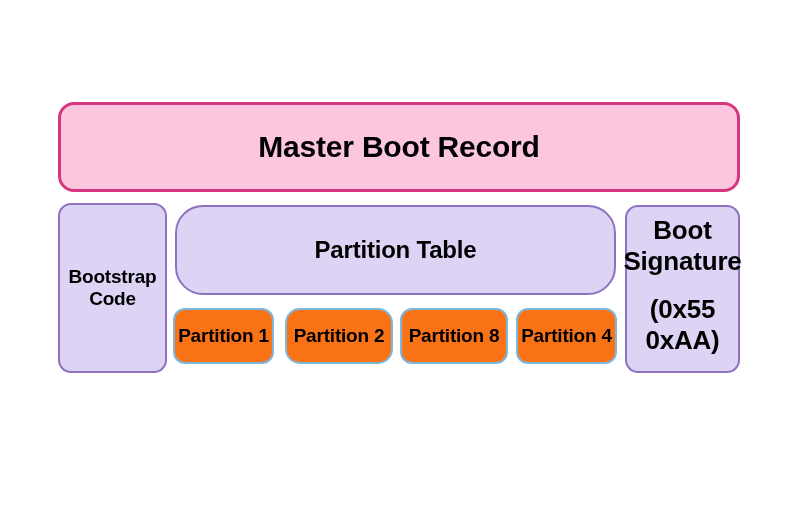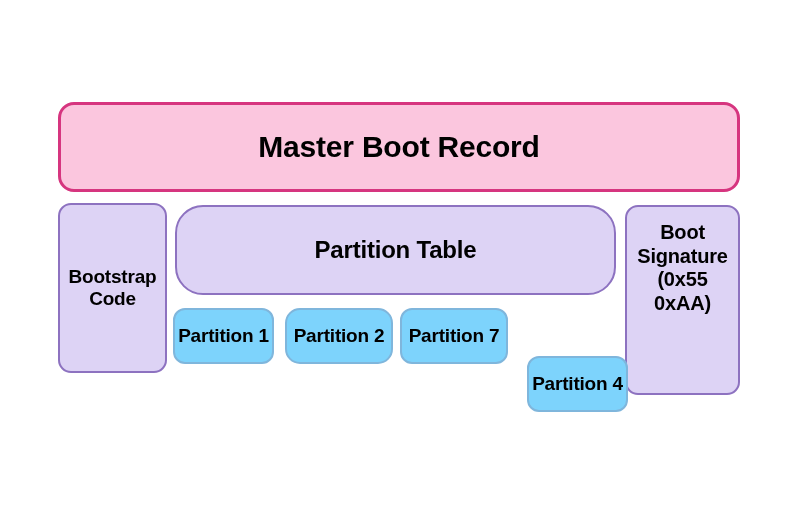--- a/index.html
+++ b/index.html
@@ -70,43 +70,44 @@
     width: 441px;
     height: 90px;
     font-size: 24px;
     border-radius: 28px;
   }
 
   .box--bootsig {
     left: 625px;
     top: 205px;
     width: 115px;
-    height: 190px;
-    font-size: 20px;
+    height: 168px;
+    font-size: 26px;
     justify-content: flex-start;
-    padding-top: 14px;
+    padding-top: 8px;
   }
 
   .bootsig-line2 {
+    margin-top: 18px;
   }
 
   
   .box--blue {
-    background: #7dd3fc;
+    background: #f97316;
     border: 2px solid #7fb6dc;
     top: 308px;
     height: 56px;
     font-size: 19px;
     border-radius: 12px;
   }
 
   .box--p1 { left: 173px; width: 101px; }
   .box--p2 { left: 285px; width: 108px; border-radius: 15px; }
   .box--p3 { left: 400px; width: 108px; }
-  .box--p4 { left: 527px; width: 101px; margin-top: 48px; }
+  .box--p4 { left: 516px; width: 101px; }
 </style>
 </head>
 <body>
 
 <div id="diagram">
 
   <div class="box box--purple box--bootstrap">
     <span>Bootstrap
 Code</span>
   </div>
@@ -128,20 +129,20 @@
 
   <div class="box box--blue box--p1">
     <span>Partition 1</span>
   </div>
 
   <div class="box box--blue box--p2">
     <span>Partition 2</span>
   </div>
 
   <div class="box box--blue box--p3">
-    <span>Partition 7</span>
+    <span>Partition 8</span>
   </div>
 
   <div class="box box--blue box--p4">
     <span>Partition 4</span>
   </div>
 
 </div>
 
 </body></html>

